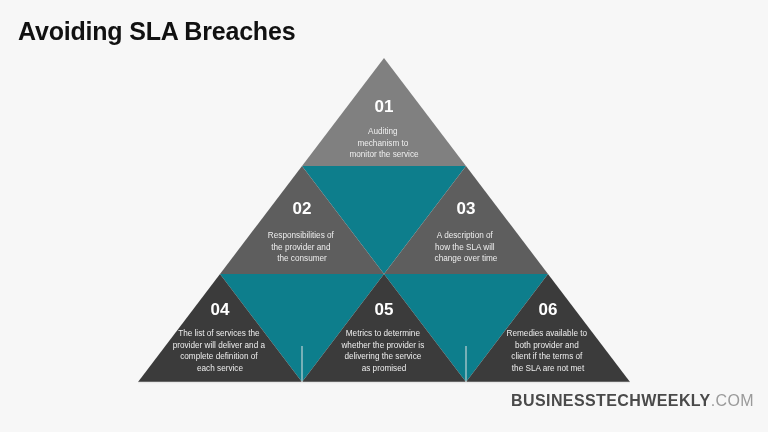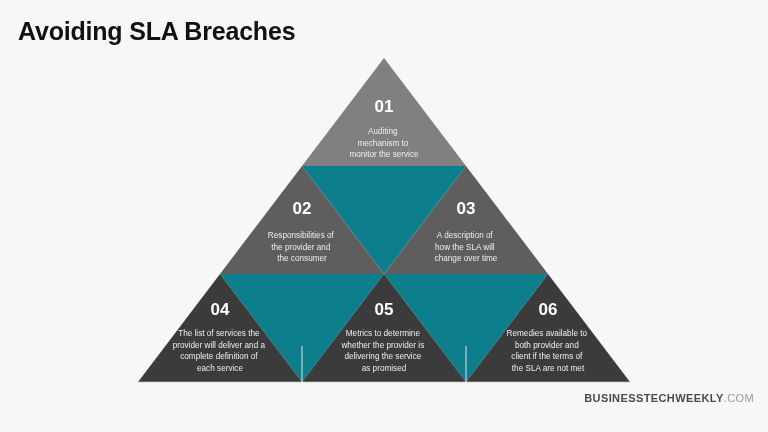--- a/index.html
+++ b/index.html
@@ -44,21 +44,21 @@
   }
   .body-text {
     font-family: "Liberation Sans", sans-serif;
     font-weight: normal;
     fill: #eeeeee;
   }
   .footer {
     position: absolute;
     right: 14px;
     top: 392px;
-    font-size: 11px;
+    font-size: 16px;
     letter-spacing: 0.4px;
     white-space: nowrap;
   }
   .footer .brand {
     font-weight: bold;
     color: #4a4a4a;
   }
   .footer .tld {
     font-weight: normal;
     color: #9a9a9a;

